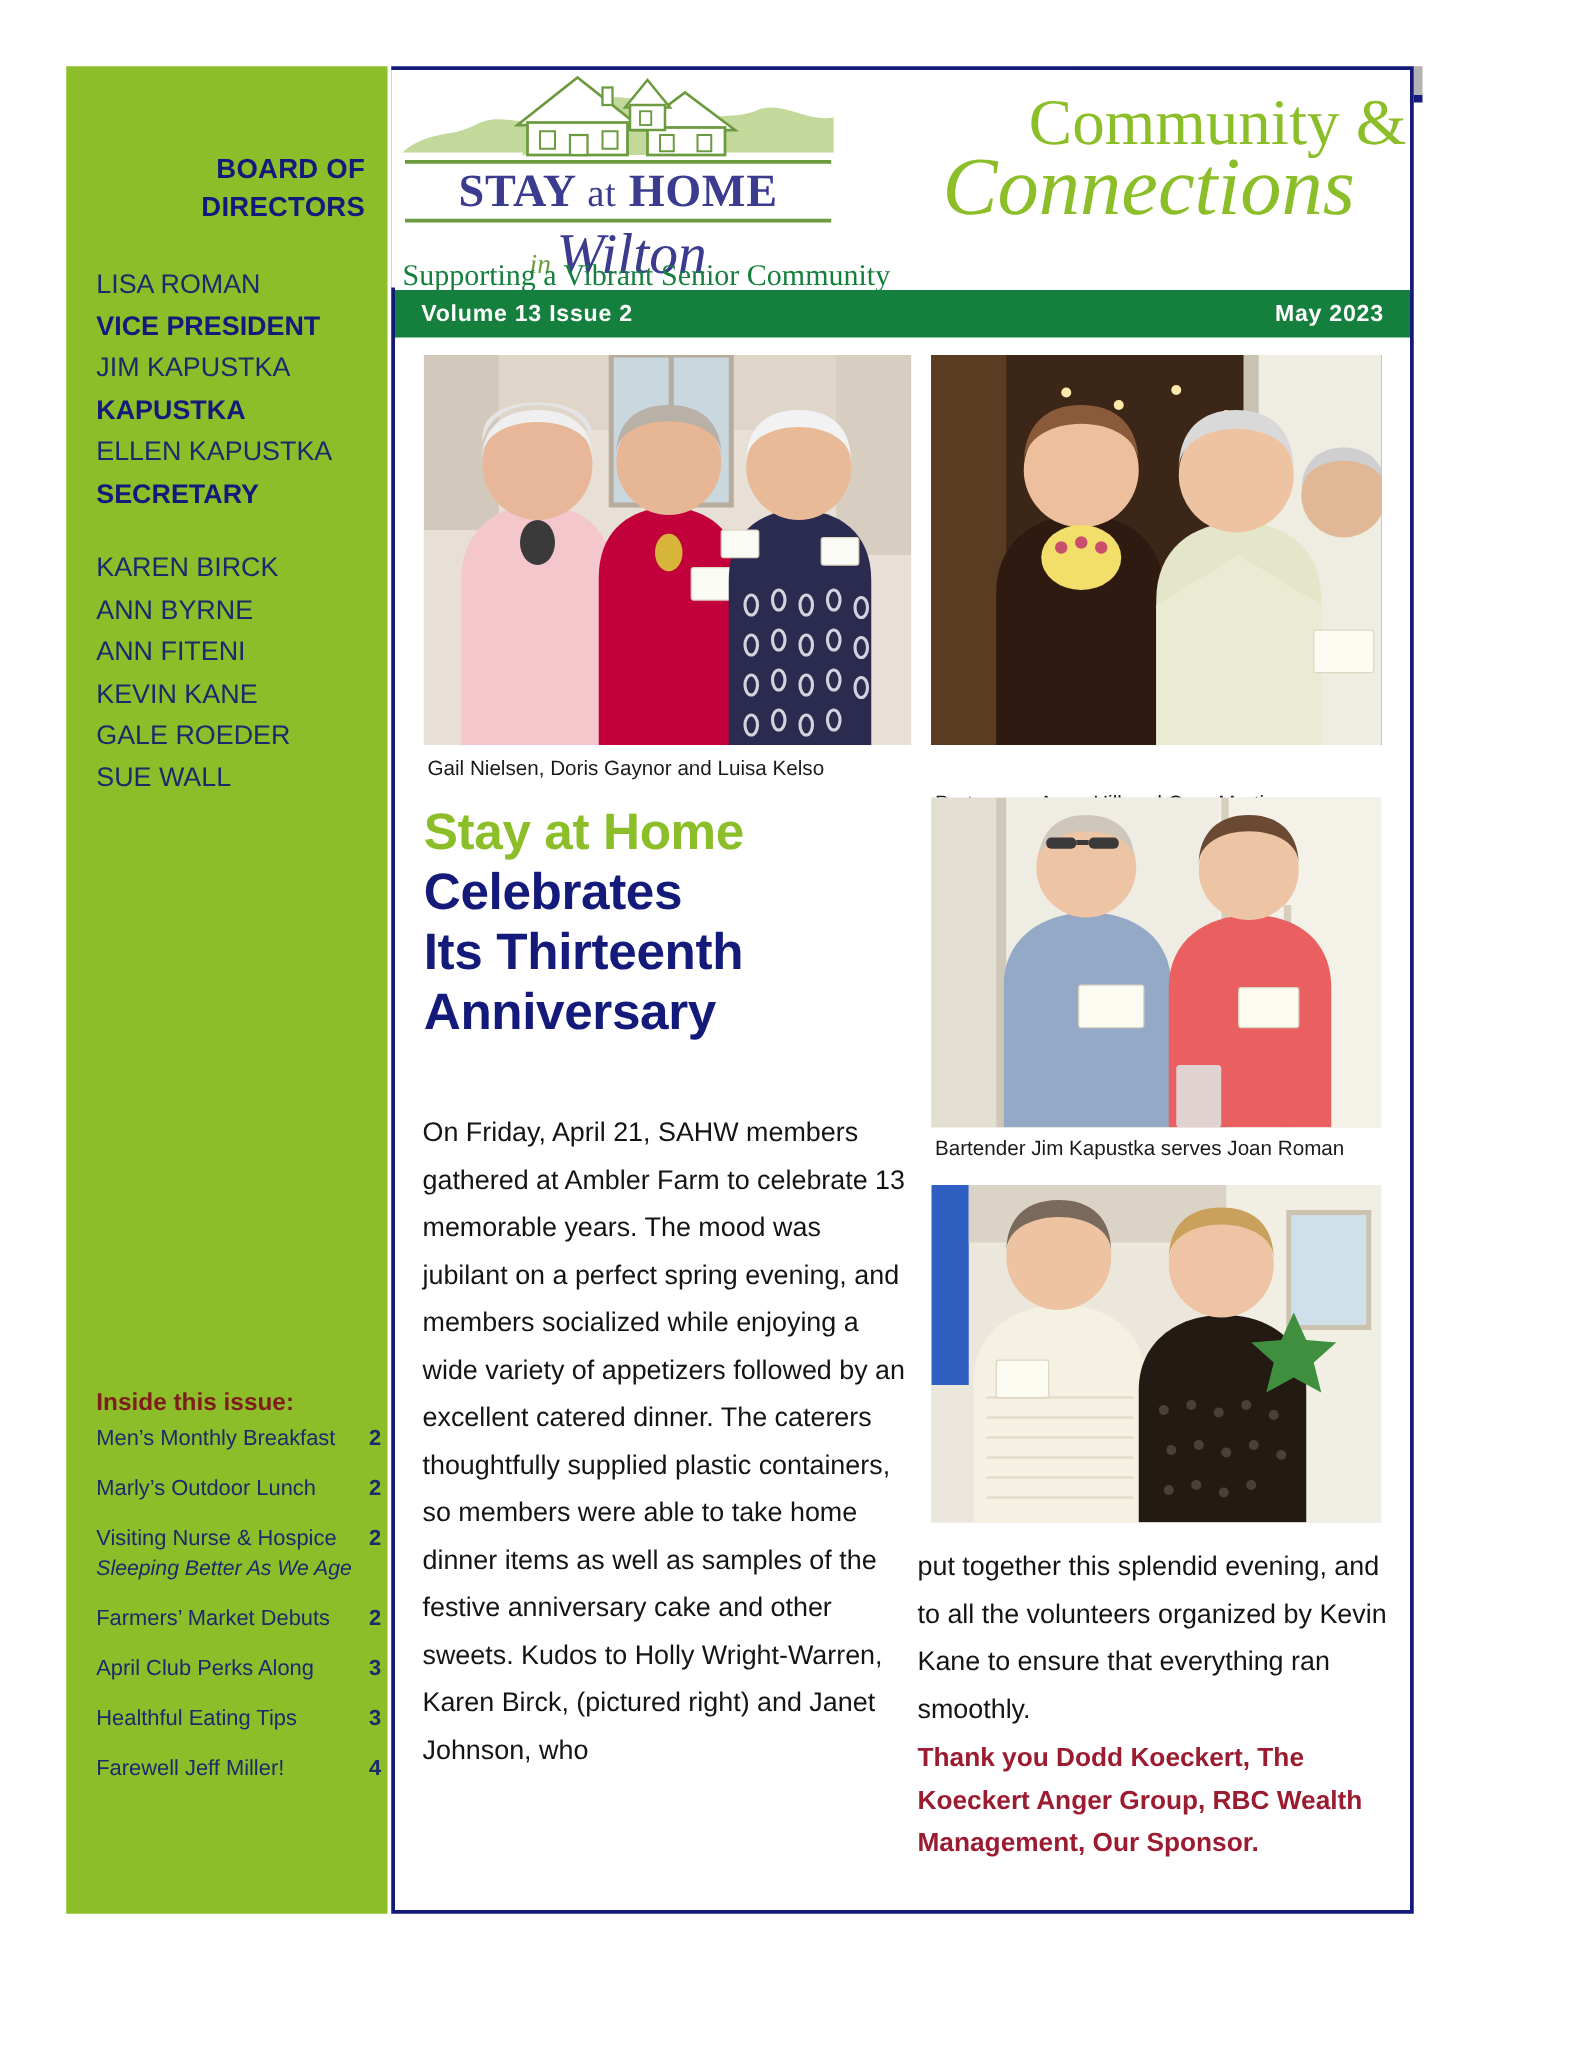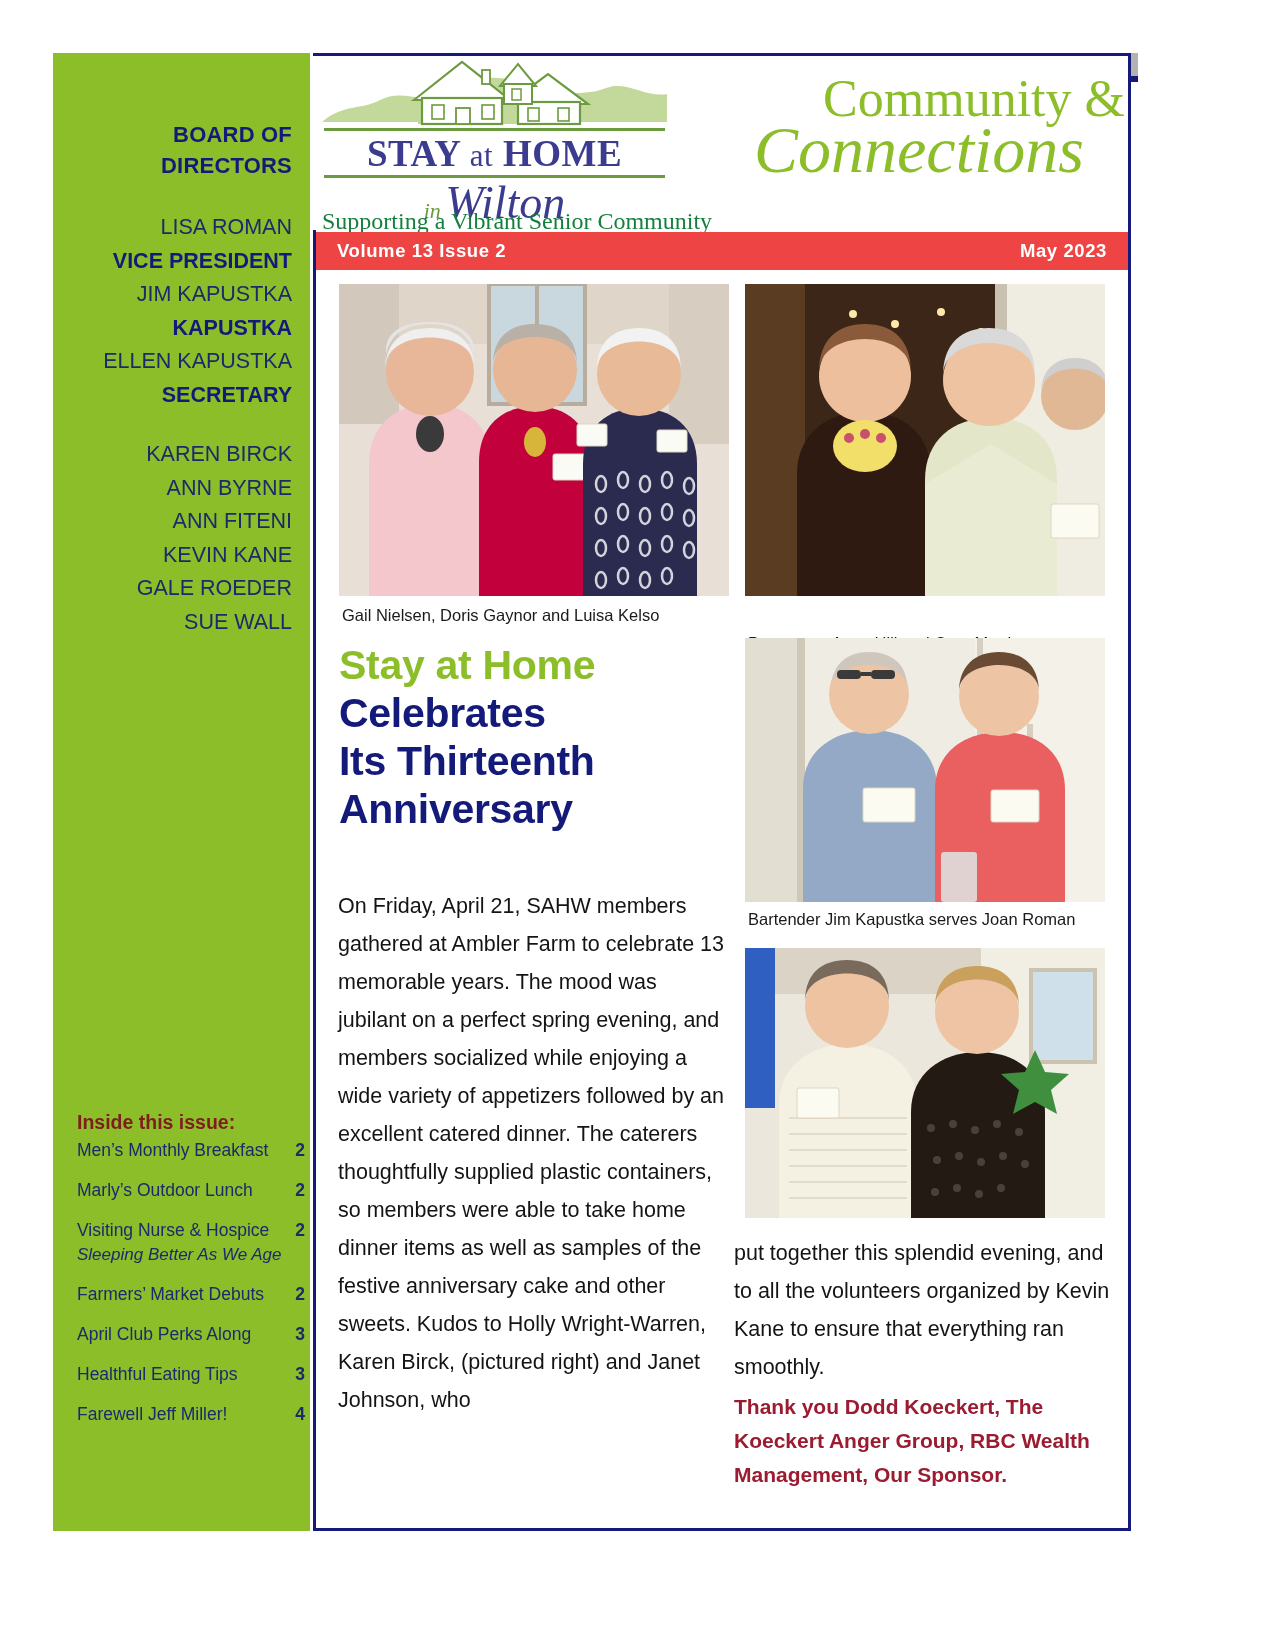--- a/index.html
+++ b/index.html
@@ -34,21 +34,21 @@
     color: #141a7a;
     font-weight: bold;
     font-size: 22px;
     line-height: 31px;
     letter-spacing: 0.2px;
   }
   #sidebar .board-list {
     position: absolute;
     right: 18px; top: 158px;
     width: 215px;
-    text-align: right;
+    text-align: left;
     color: #1b2a6b;
     font-size: 21.5px;
     line-height: 33.5px;
   }
   #sidebar .board-list .bold { font-weight: bold; color: #141a7a; }
   #sidebar .board-list .gap { display:block; height: 26px; }
 
   
   #inside {
     position: absolute;
@@ -201,21 +201,21 @@
     line-height: 68px;
     margin-top: -12px;
     white-space: nowrap;
   }
 
   
   #volbar {
     position: absolute;
     left: 316px; top: 232px;
     width: 812px; height: 38px;
-    background: #ef4444;
+    background: #15803d;
     color: #ffffff;
     display: flex;
     align-items: center;
     justify-content: space-between;
     padding: 0 21px;
     font-size: 18.5px;
     font-weight: bold;
     letter-spacing: 0.6px;
   }
 

